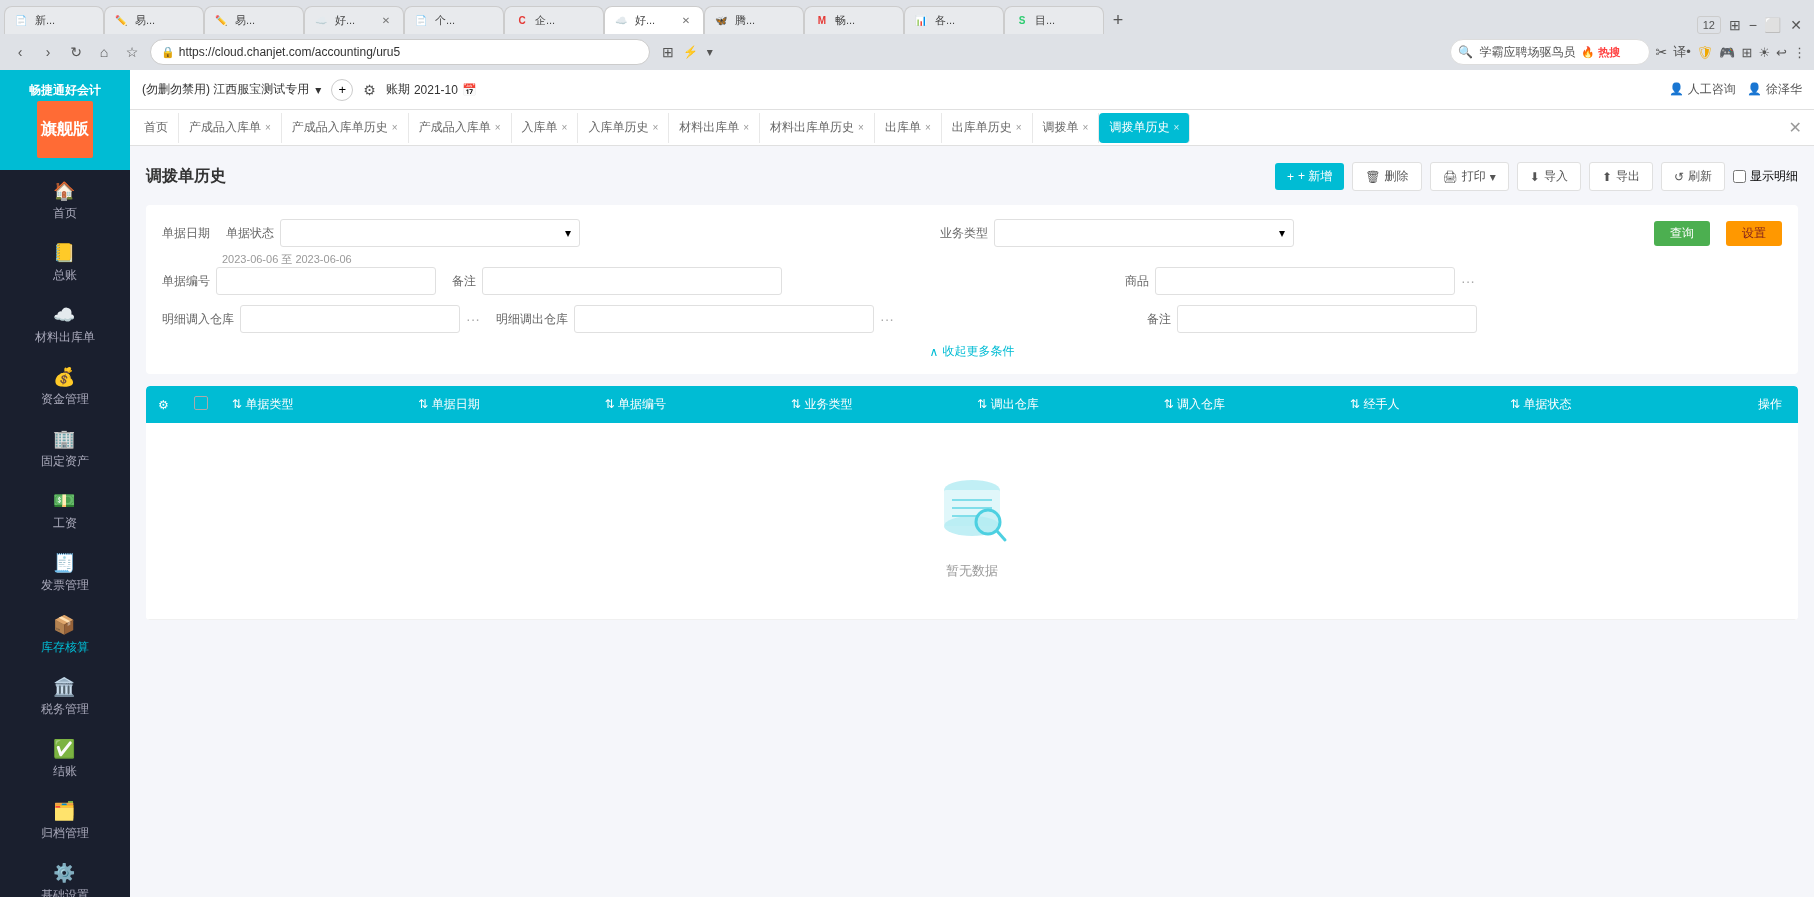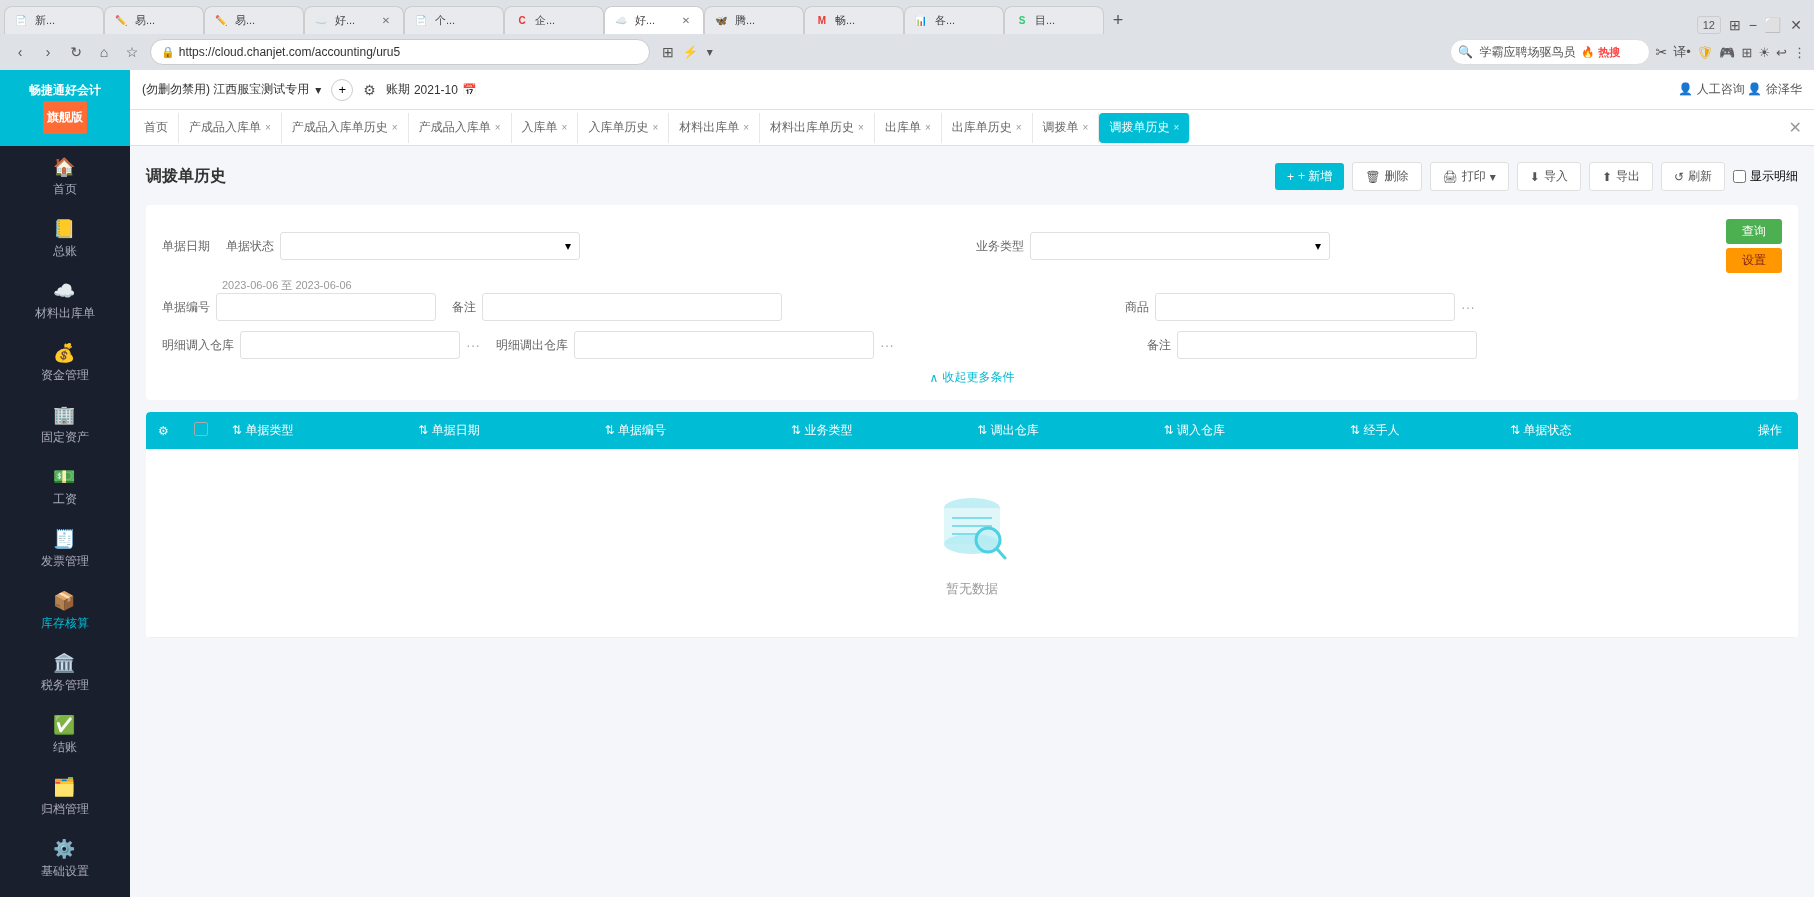--- a/index.html
+++ b/index.html
@@ -17,30 +17,30 @@
     .browser-tab .tab-icon { width: 14px; height: 14px; border-radius: 2px; display: inline-flex; align-items: center; justify-content: center; font-size: 10px; }
     .browser-tab .tab-close { margin-left: auto; width: 14px; height: 14px; border-radius: 50%; display: flex; align-items: center; justify-content: center; font-size: 10px; color: #777; }
     .tab-new { width: 28px; height: 28px; display: flex; align-items: center; justify-content: center; font-size: 18px; color: #555; cursor: pointer; background: transparent; border: none; border-radius: 50%; }
 
     
     .app-wrapper { display: flex; height: calc(100vh - 70px); }
 
     
     .sidebar { width: 130px; background: #1a1f2e; color: white; display: flex; flex-direction: column; flex-shrink: 0; }
     .sidebar-logo { padding: 12px 8px; background: #00bcd4; display: flex; flex-direction: column; align-items: center; font-size: 12px; color: white; font-weight: bold; }
-    .sidebar-logo .logo-sub { font-size: 12px; background: #ff6b35; padding: 8px 4px; border-radius: 2px; margin-top: 2px; text-align: right; }
+    .sidebar-logo .logo-sub { font-size: 16px; background: #ff6b35; padding: 18px 4px; border-radius: 2px; margin-top: 2px; text-align: right; }
     .sidebar-item { display: flex; flex-direction: column; align-items: center; padding: 10px 0; cursor: pointer; color: #aab; font-size: 12px; transition: background 0.2s; }
     .sidebar-item .icon { font-size: 18px; margin-bottom: 3px; }
     .sidebar-item.active { color: #00bcd4; }
 
     
     .top-bar { background: white; border-bottom: 1px solid #e0e0e0; padding: 0 12px; height: 40px; display: flex; align-items: center; gap: 10px; }
     .company-selector { display: flex; align-items: center; gap: 6px; cursor: pointer; font-size: 12px; color: #333; }
     .period-selector { display: flex; align-items: center; gap: 4px; font-size: 12px; color: #333; cursor: pointer; }
-    .top-bar-right { margin-left: auto; display: flex; align-items: flex-end; gap: 3px; font-size: 12px; color: #555; }
+    .top-bar-right { margin-left: auto; display: flex; align-items: flex-end; gap: 12px; font-size: 12px; color: #555; }
 
     
     .main-content { flex: 1; display: flex; flex-direction: column; overflow: hidden; background: #f5f6fa; }
 
     
     .tab-bar { background: white; display: flex; align-items: center; height: 36px; border-bottom: 1px solid #e0e0e0; overflow-x: auto; padding: 0 4px; }
     .tab-bar::-webkit-scrollbar { height: 3px; }
     .app-tab { height: 30px; padding: 0 10px; display: flex; align-items: center; gap: 4px; font-size: 12px; cursor: pointer; white-space: nowrap; color: #666; border-right: 1px solid #e8e8e8; }
     .app-tab.active { color: white; background: #00bcd4; border-radius: 4px; }
     .app-tab .close-btn { font-size: 10px; color: #999; }
@@ -70,21 +70,21 @@
     .filter-select { height: 28px; border: 1px solid #e0e0e0; border-radius: 3px; padding: 0 8px; font-size: 12px; background: white; min-width: 160px; display: flex; align-items: center; justify-content: space-between; cursor: pointer; }
     .collapse-btn { display: flex; align-items: center; justify-content: center; gap: 4px; color: #00bcd4; font-size: 12px; cursor: pointer; margin-top: 4px; }
 
     
     .data-table { width: 100%; border-collapse: collapse; background: white; border-radius: 4px; overflow: hidden; }
     .data-table thead { background: #00bcd4; color: white; }
     .data-table th { padding: 10px 12px; font-size: 12px; font-weight: normal; white-space: nowrap; text-align: left; }
     .data-table td { padding: 10px 12px; font-size: 12px; color: #555; border-bottom: 1px solid #f0f0f0; }
     .table-settings-col { width: 36px; text-align: center; }
     .table-check-col { width: 36px; text-align: center; }
-    .empty-state { display: flex; flex-direction: column; align-items: center; justify-content: center; padding: 39px 0; }
+    .empty-state { display: flex; flex-direction: column; align-items: center; justify-content: center; padding: 39px 0; margin-top: 8px; }
     .empty-icon { width: 100px; height: 80px; position: relative; margin-bottom: 12px; }
     .empty-text { color: #999; font-size: 13px; }
 
     .checkbox-placeholder { width: 14px; height: 14px; border: 1px solid #aaa; border-radius: 2px; display: inline-block; }
     .dots-btn { color: #aaa; cursor: pointer; font-size: 14px; }
   </style>
 </head>
 <body>
 
 <div class="browser-tabs">
@@ -364,21 +364,21 @@
               <span>▾</span>
             </div>
           </div>
           <div class="filter-item" style="flex:1;justify-content:flex-start;">
             <span class="filter-label">业务类型</span>
             <div class="filter-select" style="flex:1;max-width:300px;">
               <span></span>
               <span>▾</span>
             </div>
           </div>
-          <div style="display:flex;flex-direction:column;gap:4px;">
+          <div style="display:flex;flex-direction:row;gap:16px;">
             <button class="btn btn-green" style="padding:4px 16px;">
               <span>查询</span>
             </button>
             <button class="btn btn-yellow" style="padding:4px 16px;">
               <span>设置</span>
             </button>
           </div>
         </div>
 
         <div style="margin-left:60px; margin-top:-6px; margin-bottom:0;">

